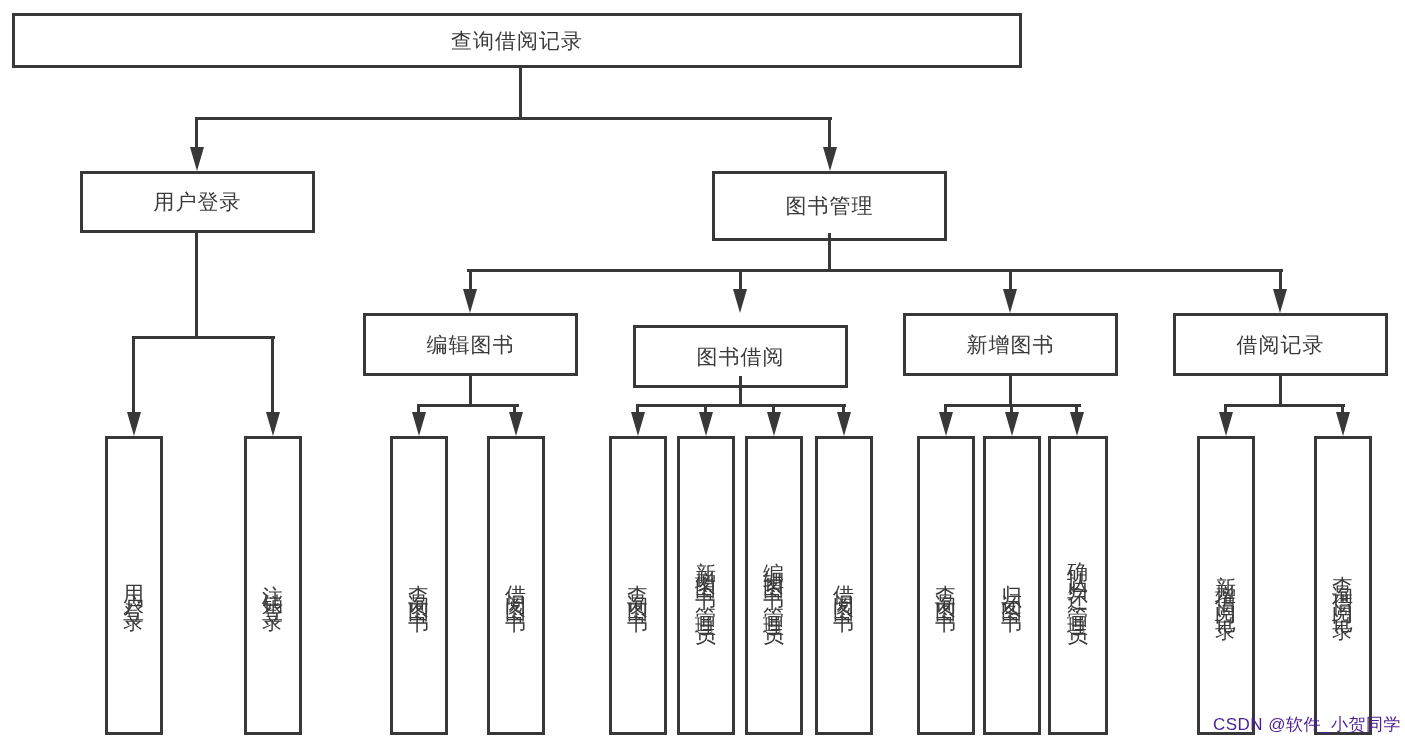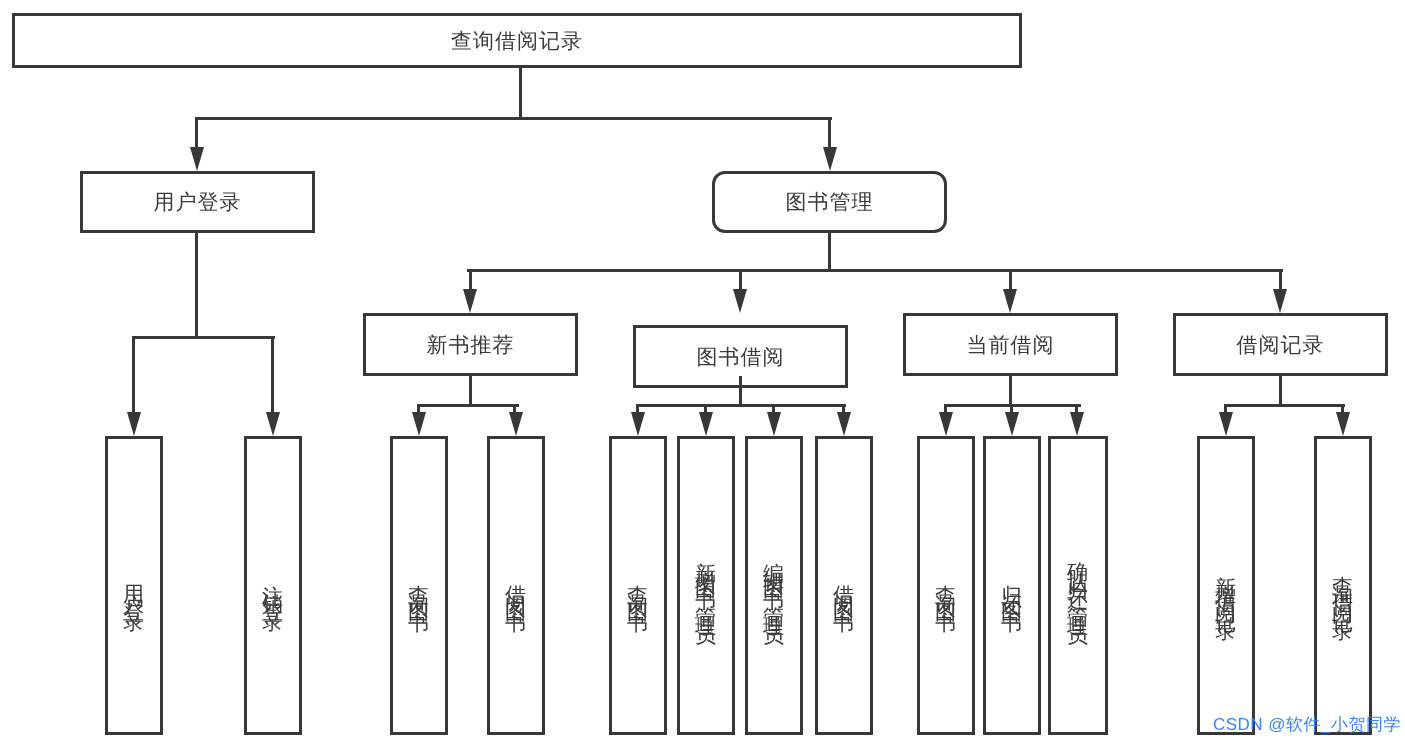--- a/index.html
+++ b/index.html
@@ -47,62 +47,62 @@
     position:absolute;
     width:0;height:0;
     border-left:7px solid transparent;
     border-right:7px solid transparent;
     border-top:24px solid #383838;
   }
   .watermark{
     position:absolute;
     top:713px;right:4px;
     font-size:17px;
-    color:#3b82f6;
+    color:#4c1d95;
     letter-spacing:0.5px;
   }
 </style>
 </head>
 <body>
 
 <div id="canvas">
 
   <div class="box" style="left:12px;top:13px;width:1010px;height:55px;">查询借阅记录</div>
 
   <div class="vline" style="left:519px;top:66px;height:52px;"></div>
   <div class="hline" style="left:196px;top:117px;width:636px;"></div>
   <div class="vline" style="left:195px;top:117px;height:33px;"></div>
   <div class="arrow" style="left:190px;top:147px;"></div>
   <div class="vline" style="left:828px;top:117px;height:33px;"></div>
   <div class="arrow" style="left:823px;top:147px;"></div>
 
   <div class="box" style="left:80px;top:171px;width:235px;height:62px;">用户登录</div>
-  <div class="box" style="left:712px;top:171px;width:235px;height:62px;border-radius:13px;">图书管理</div>
+  <div class="box" style="left:712px;top:171px;width:235px;height:70px;">图书管理</div>
 
   <div class="vline" style="left:195px;top:233px;height:105px;"></div>
   <div class="hline" style="left:132px;top:336px;width:143px;"></div>
   <div class="vline" style="left:132px;top:336px;height:80px;"></div>
   <div class="vline" style="left:271px;top:336px;height:80px;"></div>
   <div class="arrow" style="left:127px;top:412px;"></div>
   <div class="arrow" style="left:266px;top:412px;"></div>
 
   <div class="vline" style="left:828px;top:233px;height:39px;"></div>
   <div class="hline" style="left:467px;top:269px;width:816px;"></div>
   <div class="vline" style="left:469px;top:269px;height:24px;"></div>
   <div class="vline" style="left:739px;top:269px;height:24px;"></div>
   <div class="vline" style="left:1009px;top:269px;height:24px;"></div>
   <div class="vline" style="left:1279px;top:269px;height:24px;"></div>
   <div class="arrow" style="left:463px;top:289px;"></div>
   <div class="arrow" style="left:733px;top:289px;"></div>
   <div class="arrow" style="left:1003px;top:289px;"></div>
   <div class="arrow" style="left:1273px;top:289px;"></div>
 
-  <div class="box" style="left:363px;top:313px;width:215px;height:63px;">新书推荐</div>
+  <div class="box" style="left:363px;top:313px;width:215px;height:63px;">编辑图书</div>
   <div class="box" style="left:633px;top:313px;width:215px;height:63px;margin-top:12px;">图书借阅</div>
-  <div class="box" style="left:903px;top:313px;width:215px;height:63px;">当前借阅</div>
+  <div class="box" style="left:903px;top:313px;width:215px;height:63px;">新增图书</div>
   <div class="box" style="left:1173px;top:313px;width:215px;height:63px;">借阅记录</div>
 
   <div class="vline" style="left:469px;top:376px;height:30px;"></div>
   <div class="hline" style="left:417px;top:404px;width:102px;"></div>
   <div class="vline" style="left:417px;top:404px;height:12px;"></div>
   <div class="vline" style="left:513px;top:404px;height:12px;"></div>
   <div class="arrow" style="left:412px;top:412px;"></div>
   <div class="arrow" style="left:509px;top:412px;"></div>
 
   <div class="vline" style="left:739px;top:376px;height:30px;"></div>

